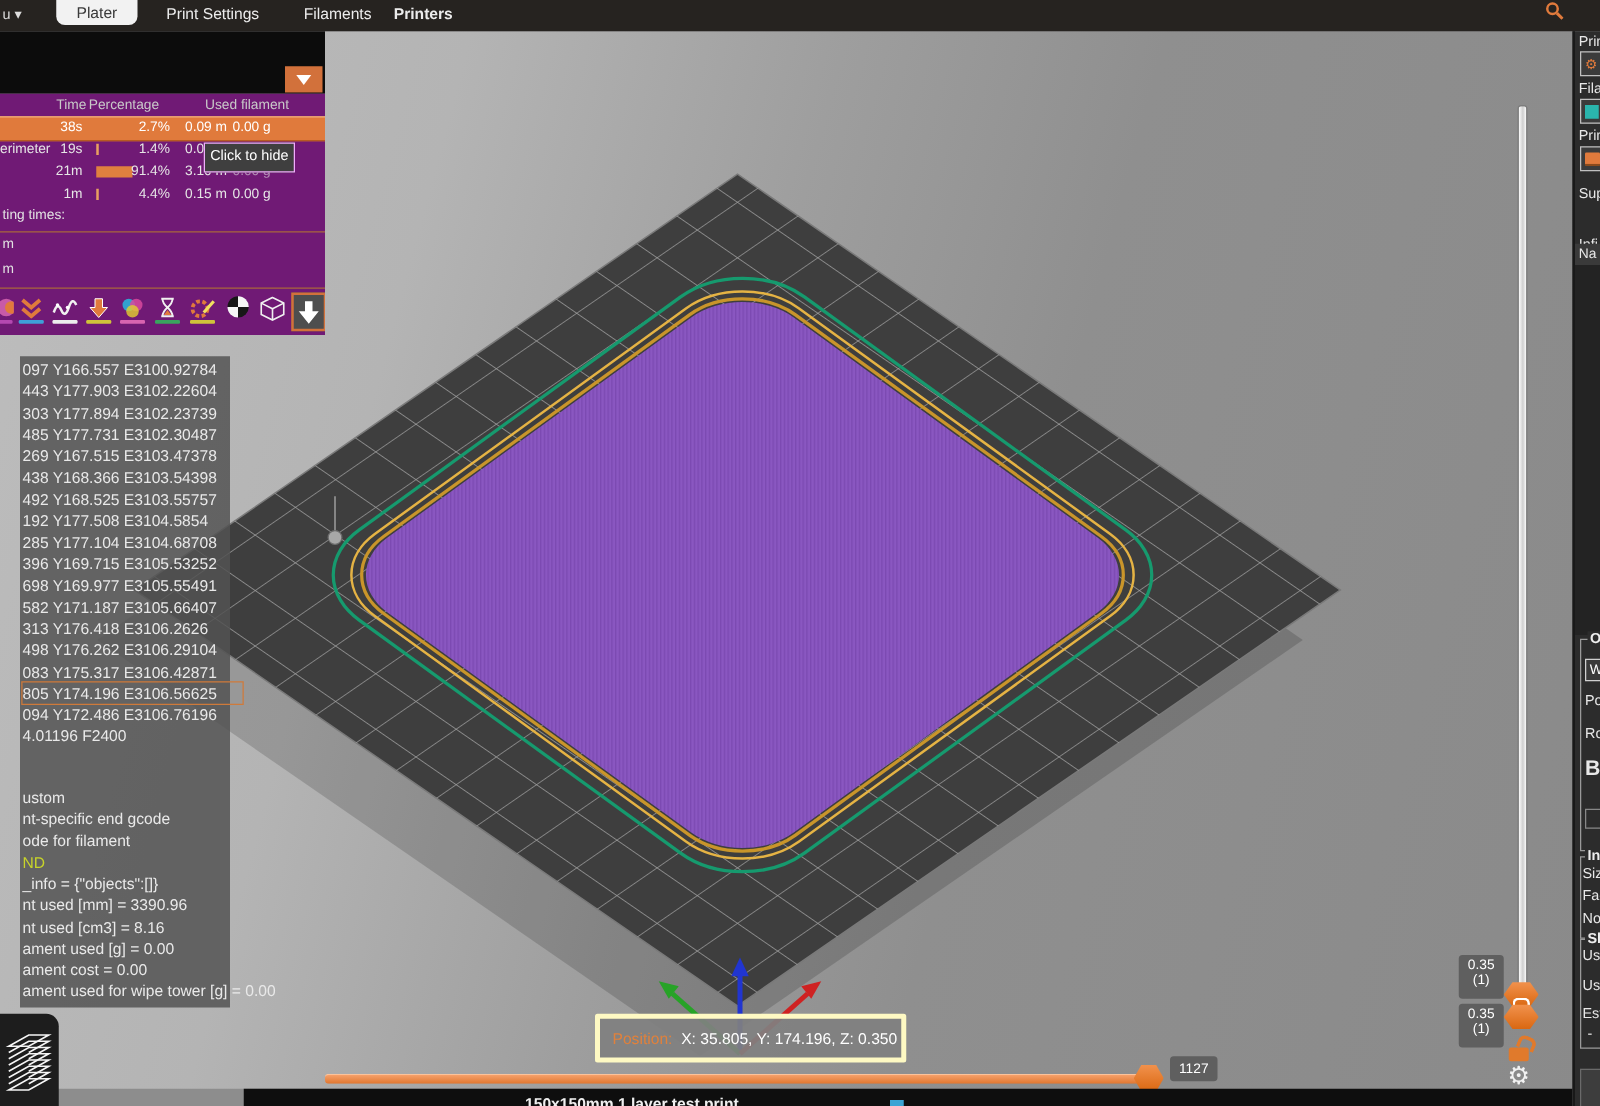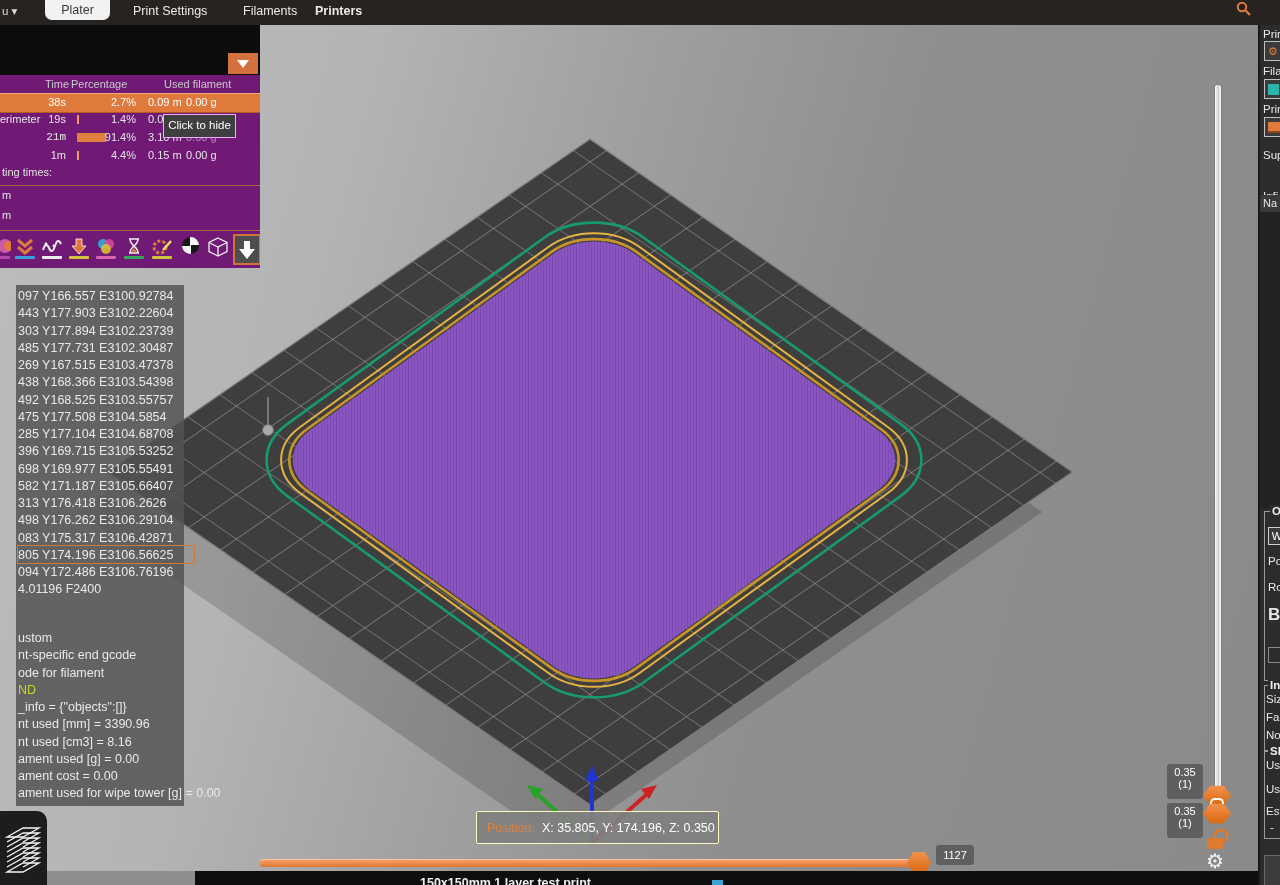--- a/index.html
+++ b/index.html
@@ -34,21 +34,21 @@
   .gline{display:block;height:17.25px;line-height:17.25px;font-size:12.5px;color:#e9e9e9;white-space:nowrap;padding-left:2px;}
   .gyellow{color:#c8d42a;}
   .ghl{left:1px;top:260px;width:176px;height:17px;border:1.5px solid #cf7a3a;z-index:3;}
   
   .hslider-track{left:260px;top:859px;width:655px;height:7px;border-radius:3px;z-index:4;
     background:linear-gradient(#f5a06a,#e0762f);border-top:1px solid #fbc29a;}
   .hex{clip-path:polygon(25% 4%,75% 4%,100% 50%,75% 96%,25% 96%,0 50%);background:linear-gradient(#f2934f,#d9660f);}
   .badge{background:#5f5f5f;color:#fff;font-size:11px;text-align:center;border-radius:3px;z-index:5;}
   .vtrack{left:1214px;top:84px;width:6px;height:706px;background:linear-gradient(to right,#fdfdfd,#cfcfcf 55%,#fdfdfd);border:1px solid #7d7d7d;border-radius:3px;z-index:4;}
   
-  .postip{left:476px;top:811px;width:231px;height:31px;background:rgba(128,128,128,.93);border:1px solid #fef9c3;border-radius:2px;z-index:5;display:flex;align-items:center;padding-left:10px;}
+  .postip{left:476px;top:811px;width:231px;height:31px;background:rgba(128,128,128,.93);border:4px solid #fef9c3;border-radius:2px;z-index:5;display:flex;align-items:center;padding-left:10px;}
   
   .taskbar{left:195px;top:871px;width:1063px;height:14px;background:#0e0e0e;z-index:5;}
   
   .layersbox{left:0;top:811px;width:47px;height:74px;background:#1d1d1d;border-radius:0 10px 0 0;z-index:5;}
   
   .rsb{left:1258px;top:25px;width:22px;height:860px;background:#2c2c2c;border-left:2px solid #191919;z-index:6;}
   .rsb .lbl{position:absolute;color:#e8e8e8;font-size:11.5px;white-space:nowrap;}
   .combo{position:absolute;width:28px;height:18px;border:1px solid #c0c0c0;background:#3b3b3b;display:flex;align-items:center;padding-left:3px;}
   .gbox{position:absolute;width:30px;border:1px solid #9a9a9a;}
   .gcap{position:absolute;background:#2c2c2c;color:#eee;font-size:11.5px;font-weight:bold;padding:0 2px;z-index:2;}
@@ -147,21 +147,21 @@
     <span class="abs lcell txt" style="left:0;">erimeter</span>
     <span class="abs lcell txt" style="left:30px;width:36px;text-align:right;">19s</span>
     <div class="abs pbar" style="left:77px;width:2px;background:#e8a060;"></div>
     <span class="abs lcell txt" style="left:104px;width:32px;text-align:right;">1.4%</span>
     <span class="abs lcell txt" style="left:148px;">0.05 m</span>
     <span class="abs lcell txt" style="left:186px;opacity:.45;">0.00 g</span>
   </div>
 
   <div class="abs lrow" style="top:54px;">
     <span class="abs lcell txt" style="left:2px;"></span>
-    <span class="abs lcell txt" style="left:30px;width:36px;text-align:right;font-family:Liberation Mono, monospace;">21m</span>
+    <span class="abs lcell txt" style="left:30px;width:36px;text-align:right;">21m</span>
     <div class="abs pbar" style="left:77px;width:29px;"></div>
     <span class="abs lcell txt" style="left:104px;width:32px;text-align:right;">91.4%</span>
     <span class="abs lcell txt" style="left:148px;">3.10 m</span>
     <span class="abs lcell txt" style="left:186px;opacity:.55;">0.00 g</span>
   </div>
 
   <div class="abs lrow" style="top:72px;">
     <span class="abs lcell txt" style="left:2px;"></span>
     <span class="abs lcell txt" style="left:30px;width:36px;text-align:right;">1m</span>
     <div class="abs pbar" style="left:77px;width:2px;background:#e8a060;"></div>
@@ -250,21 +250,21 @@
 
 <div class="abs gpanel">
   <div style="padding-top:3px;">
     <span class="gline">097 Y166.557 E3100.92784</span>
     <span class="gline">443 Y177.903 E3102.22604</span>
     <span class="gline">303 Y177.894 E3102.23739</span>
     <span class="gline">485 Y177.731 E3102.30487</span>
     <span class="gline">269 Y167.515 E3103.47378</span>
     <span class="gline">438 Y168.366 E3103.54398</span>
     <span class="gline">492 Y168.525 E3103.55757</span>
-    <span class="gline">475 Y177.508 E3104.5854</span>
+    <span class="gline">192 Y177.508 E3104.5854</span>
     <span class="gline">285 Y177.104 E3104.68708</span>
     <span class="gline">396 Y169.715 E3105.53252</span>
     <span class="gline">698 Y169.977 E3105.55491</span>
     <span class="gline">582 Y171.187 E3105.66407</span>
     <span class="gline">313 Y176.418 E3106.2626</span>
     <span class="gline">498 Y176.262 E3106.29104</span>
     <span class="gline">083 Y175.317 E3106.42871</span>
     <span class="gline">805 Y174.196 E3106.56625</span>
     <span class="gline">094 Y172.486 E3106.76196</span>
     <span class="gline">4.01196 F2400</span>

